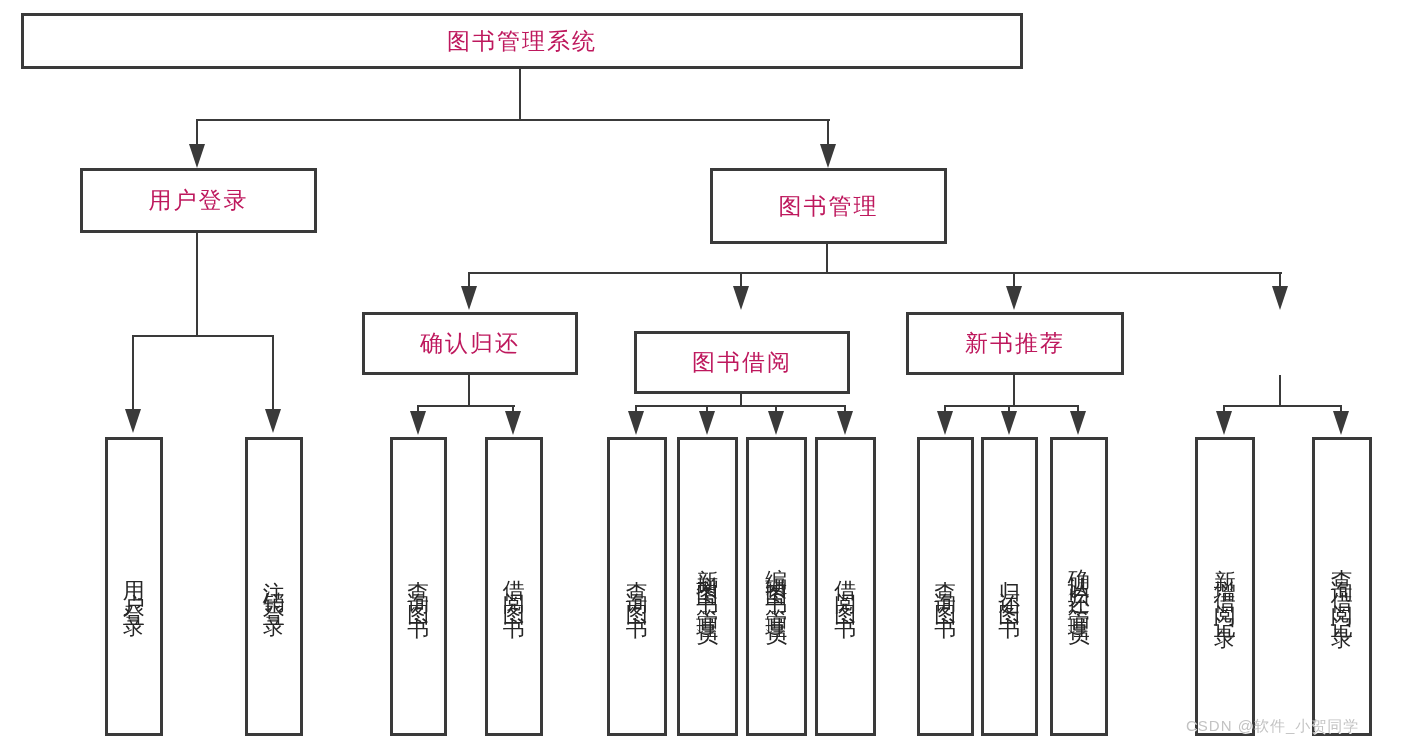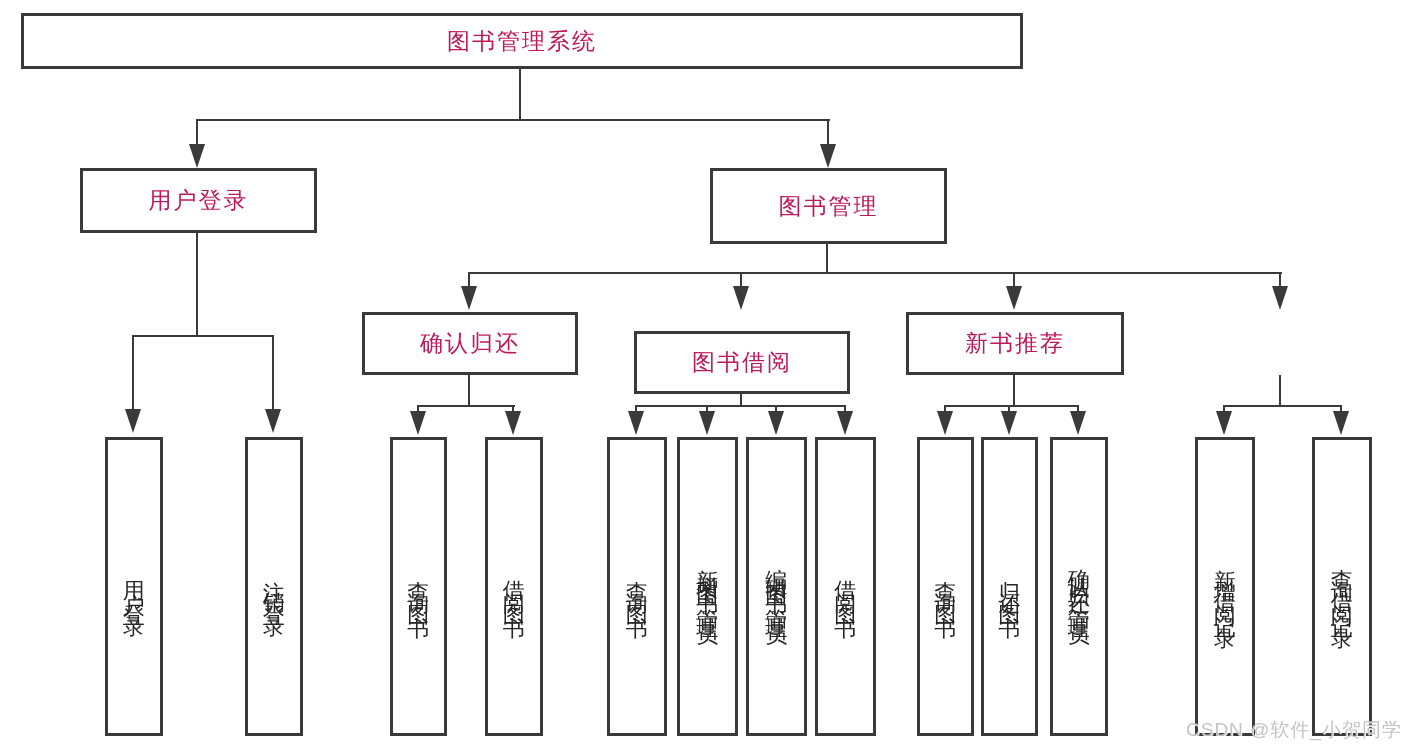--- a/index.html
+++ b/index.html
@@ -24,21 +24,21 @@
   .vtext.long{letter-spacing:8px;}
   .vline{position:absolute;width:2px;background:#3a3a3a;z-index:1;}
   .hline{position:absolute;height:2px;background:#3a3a3a;z-index:1;}
   .arrowhead{
     position:absolute;width:0;height:0;z-index:1;
     border-left:8px solid transparent;border-right:8px solid transparent;
     border-top:24px solid #3a3a3a;
   }
   .watermark{
     position:absolute;left:1186px;top:717px;z-index:5;white-space:nowrap;
-    font-size:19px;color:#c3c3c3;letter-spacing:1px;
+    font-size:15px;color:#c3c3c3;letter-spacing:1px;
     text-shadow:1px 1px 0 rgba(255,255,255,0.9);
   }
 </style>
 </head>
 <body>
 
 <div class="canvas">
 
   <div class="hbox" style="left:21px;top:13px;width:1002px;height:56px;">
     <span>图书管理系统</span>

